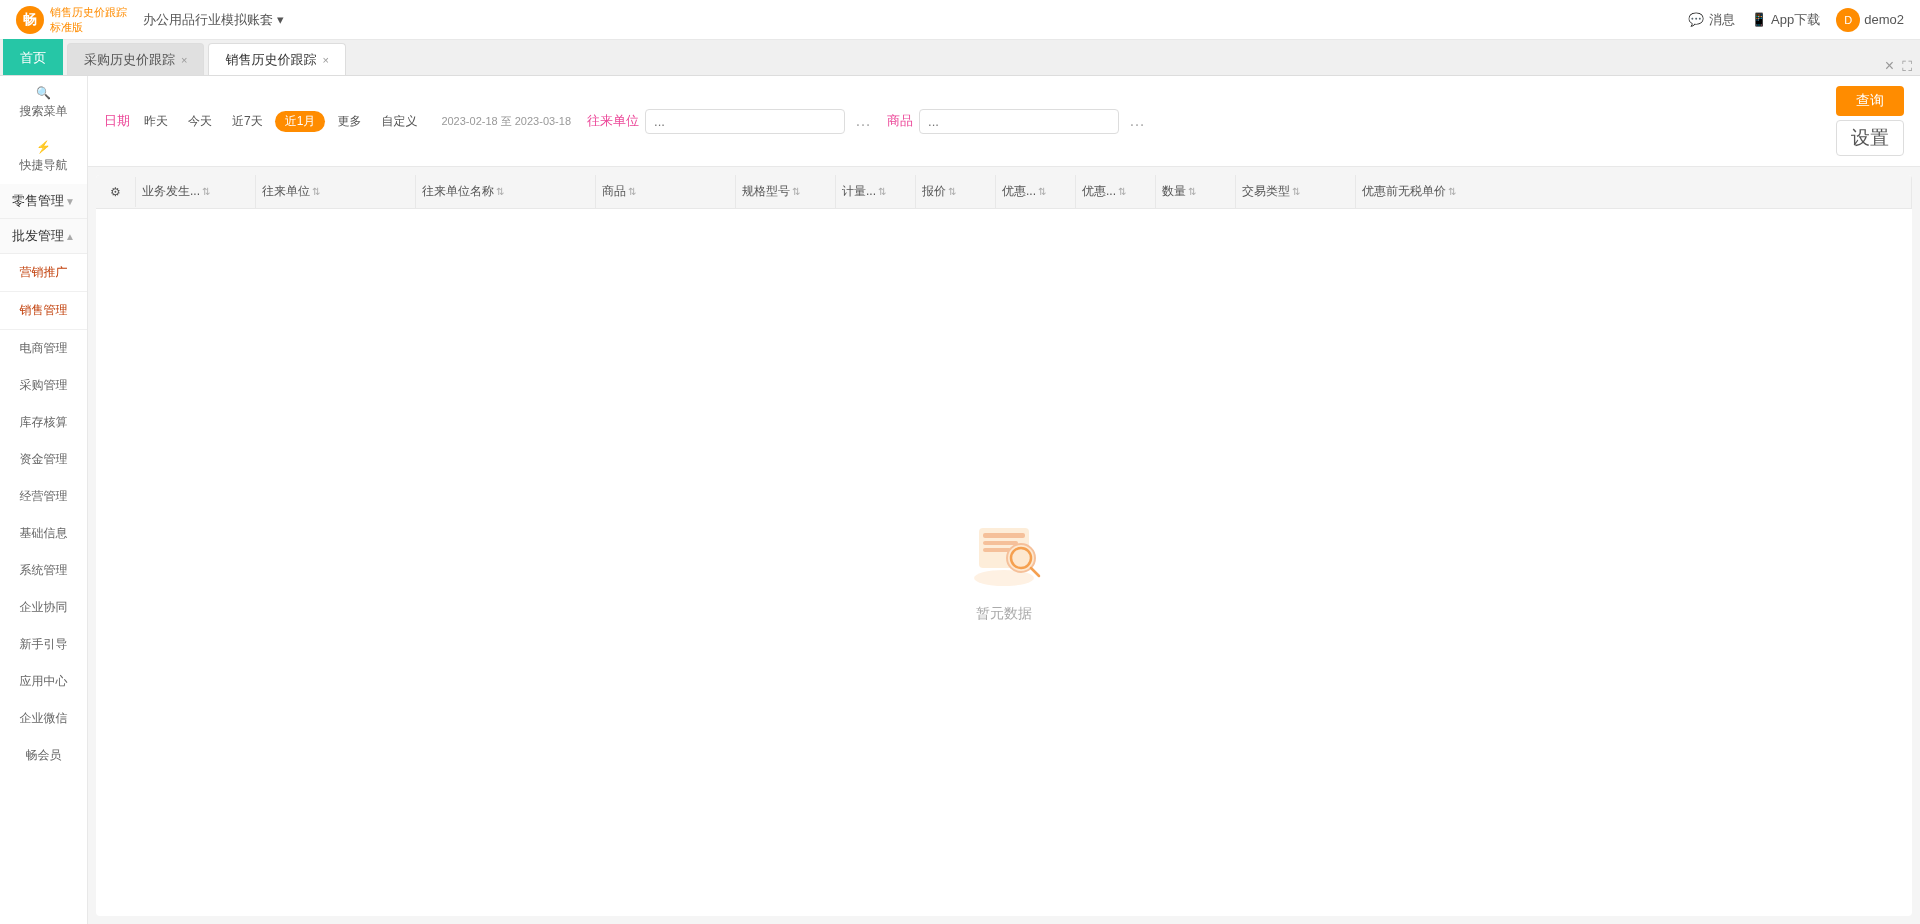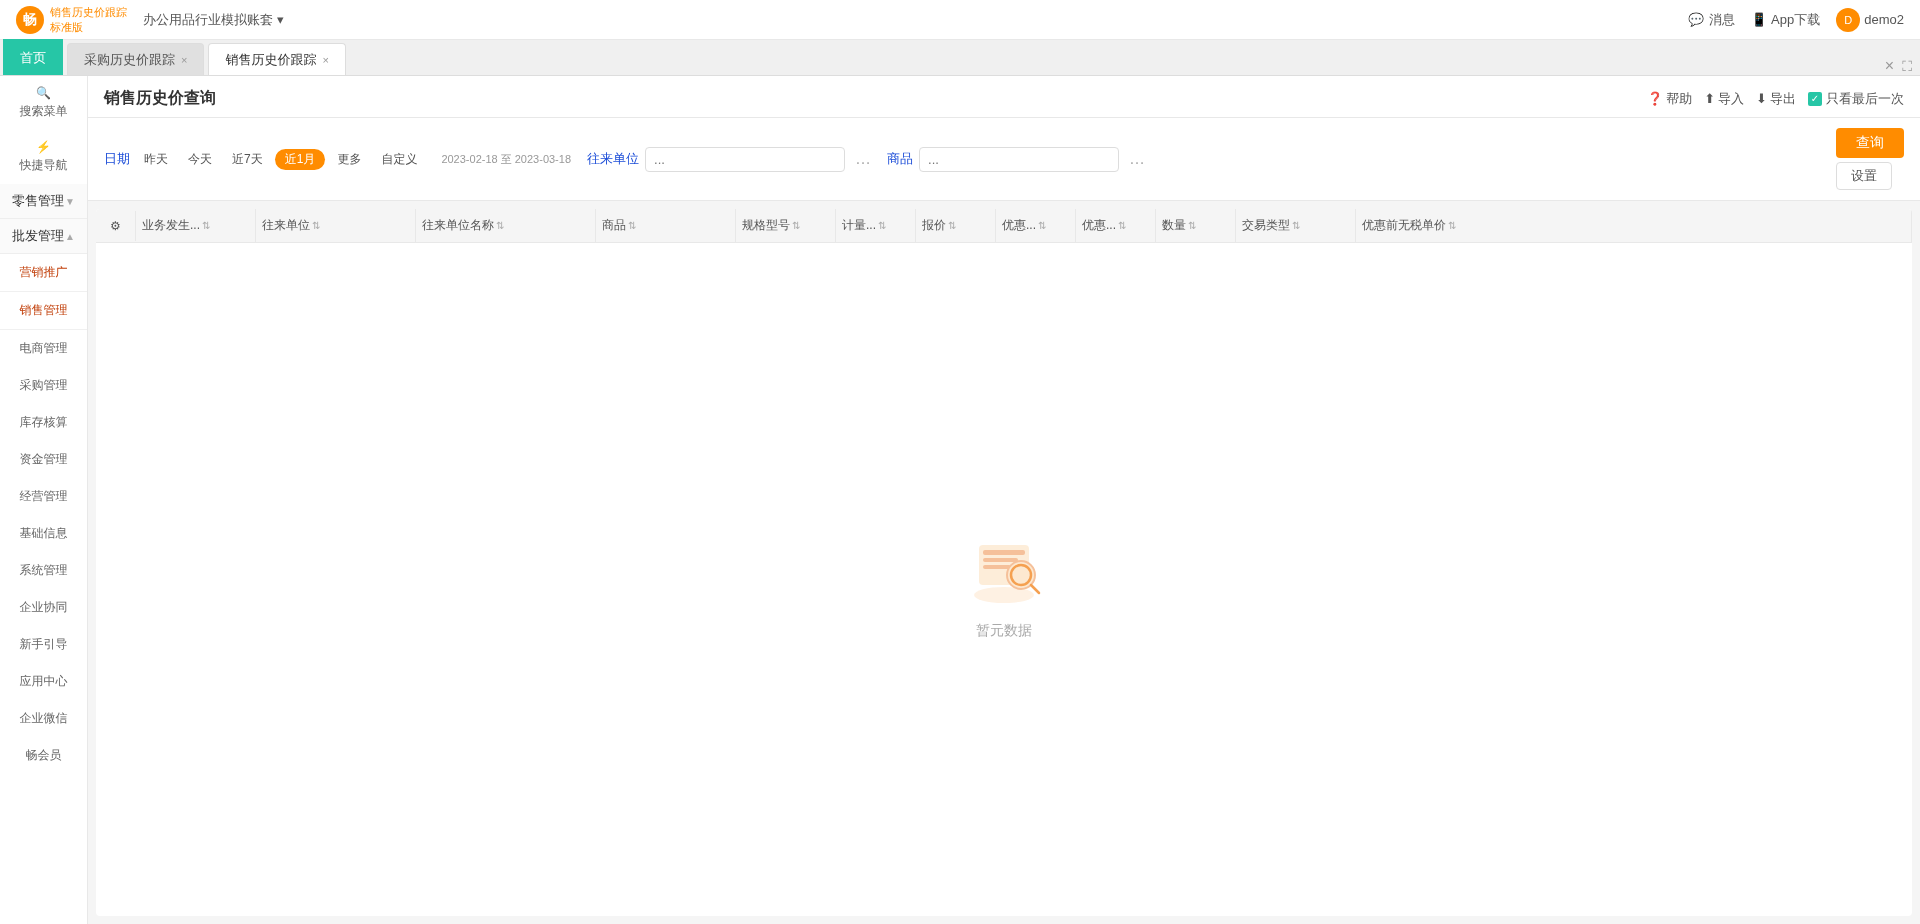--- a/index.html
+++ b/index.html
@@ -110,21 +110,21 @@
       background: #fff;
       padding: 10px 16px;
       display: flex;
       align-items: center;
       gap: 16px;
       border-bottom: 1px solid #e8e8e8;
       flex-shrink: 0;
       flex-wrap: wrap;
     }
     .filter-group { display: flex; align-items: center; gap: 6px; }
-    .filter-label { color: #1d4ed8; font-size: 13px; white-space: nowrap; }
+    .filter-label { color: #ec4899; font-size: 13px; white-space: nowrap; }
     .date-btns { display: flex; gap: 4px; align-items: center; }
     .date-btn {
       padding: 2px 8px;
       border-radius: 4px;
       font-size: 12px;
       cursor: pointer;
       color: #555;
       border: none;
       background: transparent;
     }
@@ -154,21 +154,21 @@
       padding: 6px 20px;
       font-size: 14px;
       cursor: pointer;
     }
     .setting-btn {
       background: #fff;
       color: #555;
       border: 1px solid #ddd;
       border-radius: 4px;
       padding: 4px 14px;
-      font-size: 13px;
+      font-size: 19px;
       cursor: pointer;
     }
 
     
     .table-container {
       flex: 1;
       background: #fff;
       margin: 8px;
       border-radius: 4px;
       overflow: auto;
@@ -366,41 +366,20 @@
     <div class="sidebar-menu-item">
       <span>企业微信</span>
     </div>
     <div class="sidebar-menu-item">
       <span>畅会员</span>
     </div>
   </div>
 
   <div class="content-area">
 
-    <div class="page-header">
-      <h2 class="page-title">销售历史价查询</h2>
-      <div class="page-header-actions">
-        <span>
-          <span>❓</span>
-          <span>帮助</span>
-        </span>
-        <span>
-          <span>⬆</span>
-          <span>导入</span>
-        </span>
-        <span>
-          <span>⬇</span>
-          <span>导出</span>
-        </span>
-        <label class="checkbox-label">
-          <div class="checkbox-checked">✓</div>
-          <span>只看最后一次</span>
-        </label>
-      </div>
-    </div>
 
     <div class="filter-bar">
       <div class="filter-group">
         <span class="filter-label">日期</span>
         <div class="date-btns">
           <button class="date-btn">昨天</button>
           <button class="date-btn">今天</button>
           <button class="date-btn">近7天</button>
           <button class="date-btn active">近1月</button>
           <button class="date-btn">更多</button>

